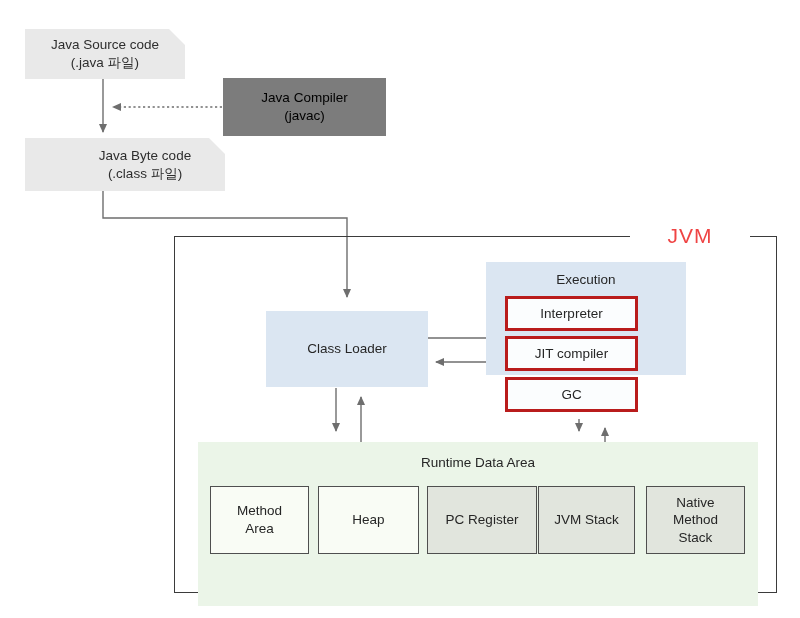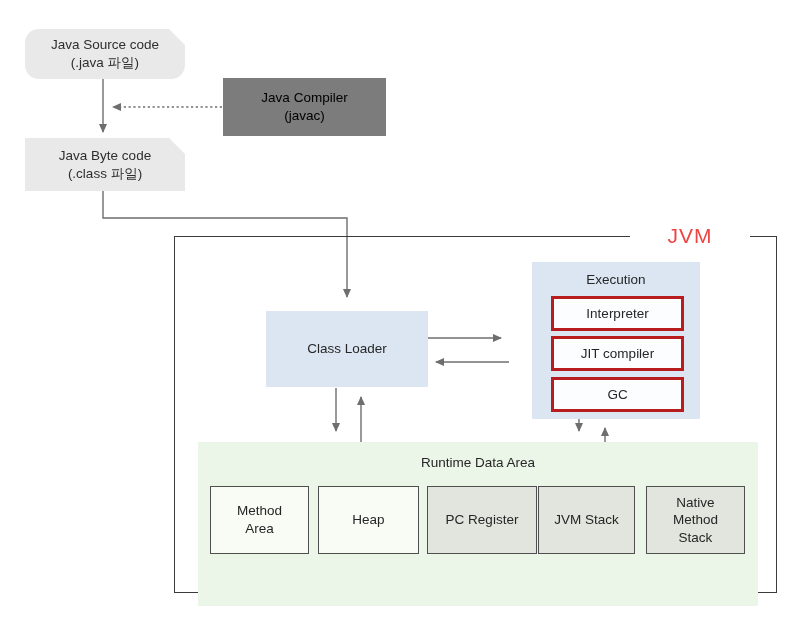--- a/index.html
+++ b/index.html
@@ -9,34 +9,34 @@
   }
   .node{
     position:absolute;display:flex;align-items:center;justify-content:center;
     text-align:center;font-size:13.5px;line-height:1.32;white-space:pre-line;
   }
   
   .file-box{
     background:#e9e9e9;color:#2e2e2e;
     clip-path:polygon(0 0, calc(100% - 16px) 0, 100% 16px, 100% 100%, 0 100%);
   }
-  .box-source{left:25px;top:29px;width:160px;height:50px;border-radius:14px;}
-  .box-byte{left:25px;top:138px;width:160px;height:53px;}
+  .box-source{left:25px;top:29px;width:160px;height:50px;}
+  .box-byte{left:25px;top:138px;width:160px;height:53px;padding-left:40px;}
   
   .box-compiler{left:223px;top:78px;width:163px;height:58px;background:#7c7c7c;color:#000000;}
   
   .jvm-frame{position:absolute;left:174px;top:236px;width:601px;height:355px;border:1.5px solid #3b3b3b;background:transparent;}
   .jvm-label{
     position:absolute;left:630px;top:221px;width:120px;height:30px;line-height:30px;
     background:#ffffff;text-align:center;font-size:21px;font-weight:400;color:#ef4444;letter-spacing:1px;
   }
   
   .class-loader{left:266px;top:311px;width:162px;height:76px;background:#dbe6f2;}
   
-  .exec-panel{position:absolute;left:532px;top:262px;width:168px;height:157px;background:#dbe6f2;}
+  .exec-panel{position:absolute;left:486px;top:262px;width:168px;height:113px;background:#dbe6f2;padding-left:32px;}
   .exec-title{position:absolute;left:0;top:10px;width:100%;text-align:center;font-size:13.5px;color:#262626;}
   .exec-item{
     position:absolute;left:19px;width:127px;height:29px;background:#fbfdfe;border:3px solid #b91c1c;
     display:flex;align-items:center;justify-content:center;font-size:13.5px;
   }
   .exec-item-0{top:34px;}
   .exec-item-1{top:74px;}
   .exec-item-2{top:115px;}
   
   .runtime-panel{position:absolute;left:198px;top:442px;width:560px;height:164px;background:#ebf5e8;}

